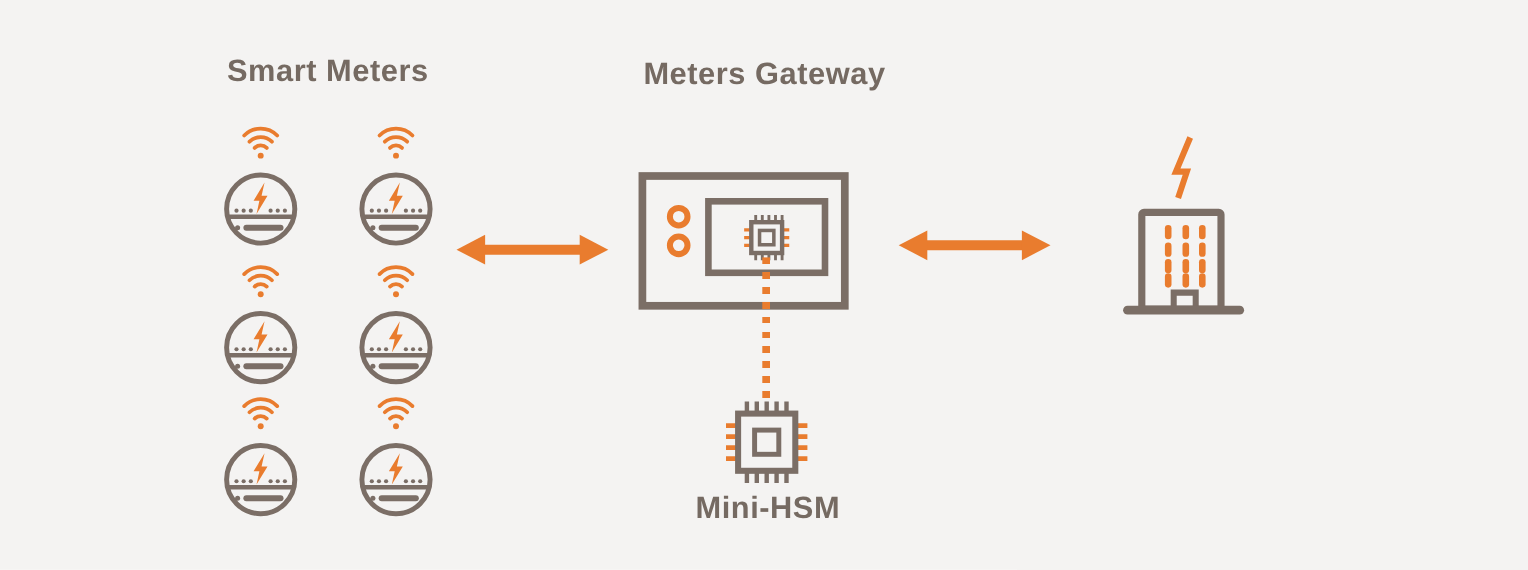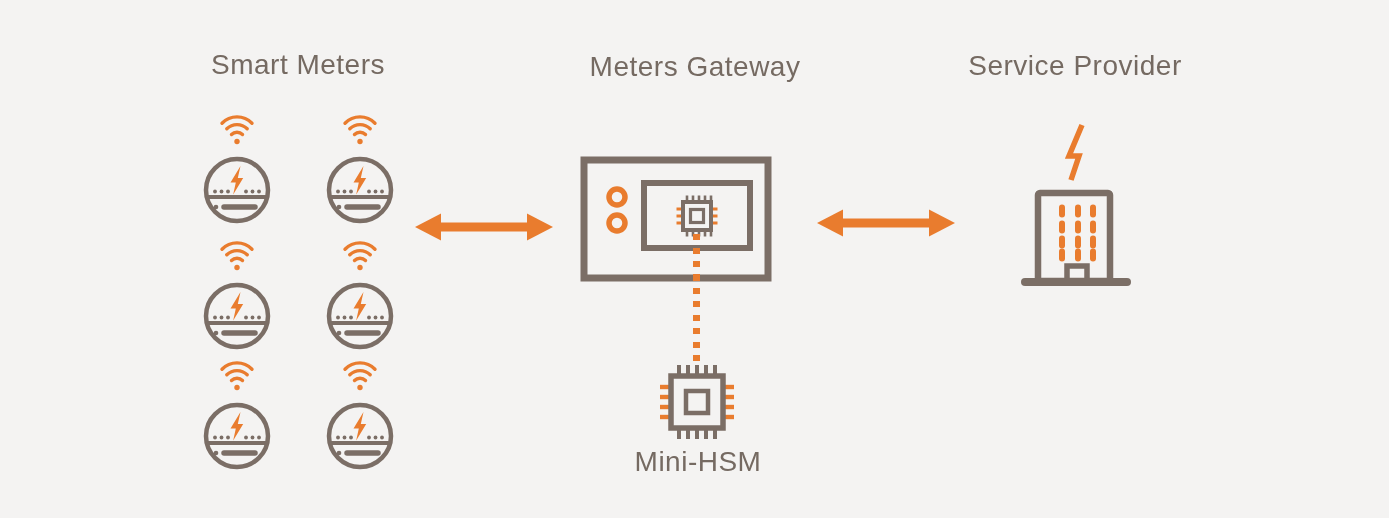--- a/index.html
+++ b/index.html
@@ -9,38 +9,38 @@
     --background:#F4F3F2;
   }
   html,body{margin:0;padding:0;}
   body{font-family:"Liberation Sans", sans-serif; background:#fff;}
   .canvas{
     position:relative; width:1389px; height:518px;
     background:var(--background); overflow:hidden;
   }
   .title{
     position:absolute; transform:translateX(-50%);
-    font-size:28px; font-weight:400; letter-spacing:.5px;
+    font-size:28px; font-weight:700; letter-spacing:.5px;
     color:var(--text-brown); white-space:nowrap; margin:0;
   }
   .abs{position:absolute;}
   .unit{position:absolute; width:80px; text-align:center;}
   .unit .wifi{display:block; margin:0 auto 8px auto;}
   .unit .meter{display:block; margin:0 auto;}
   .dotted-link{
     position:absolute; left:693px; top:234px; width:7px; height:134px;
     background-image:repeating-linear-gradient(
       to bottom,
       var(--accent-orange) 0px, var(--accent-orange) 6px,
       transparent 6px, transparent 13.5px);
     z-index:3;
   }
   .hsm-label{
     position:absolute; left:698px; top:446px; transform:translateX(-50%);
-    font-size:28px; font-weight:400; letter-spacing:.5px;
+    font-size:28px; font-weight:700; letter-spacing:.5px;
     color:var(--text-brown); white-space:nowrap;
   }
   svg{display:block;}
   .z2{z-index:2;}
 </style>
 </head>
 <body>
 
 <svg width="0" height="0" style="position:absolute" aria-hidden="true">
   <symbol id="sym-wifi" viewBox="0 0 40 32">
@@ -66,21 +66,20 @@
       <circle cx="15" cy="53" r="2.3"></circle>
     </g>
     <line x1="23" y1="53" x2="54" y2="53" stroke="var(--line-brown)" stroke-width="5.5" stroke-linecap="round"></line>
   </symbol>
 </svg>
 
 <div class="canvas">
 
   <h2 class="title" style="left:298px; top:49px">Smart Meters</h2>
   <h2 class="title" style="left:695px; top:51px">Meters Gateway</h2>
-  <h2 class="title" style="left:1075px; top:50px">Service Provider</h2>
 
   <div>
     <div class="unit" style="left:197px; top:114px">
       <svg class="wifi" width="40" height="32">
           <use href="#sym-wifi"></use>
         </svg>
       <svg class="meter" width="72" height="72">
           <use href="#sym-meter"></use>
         </svg>
     </div>

